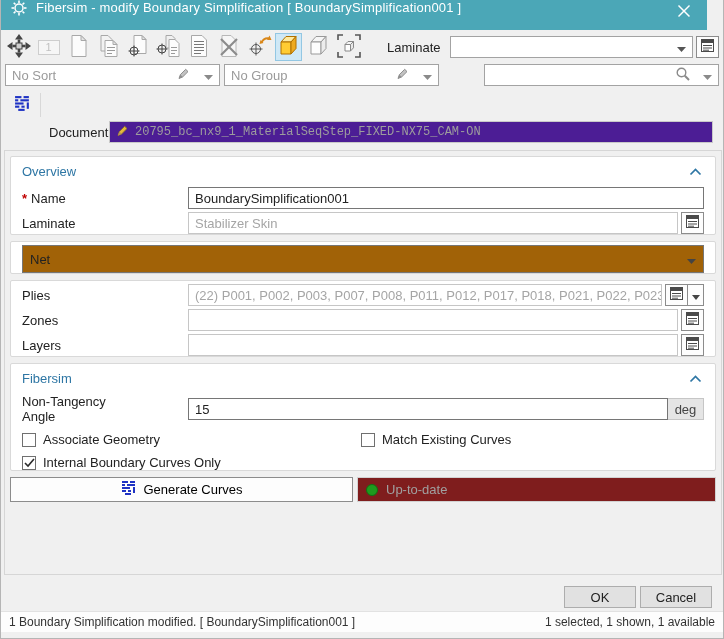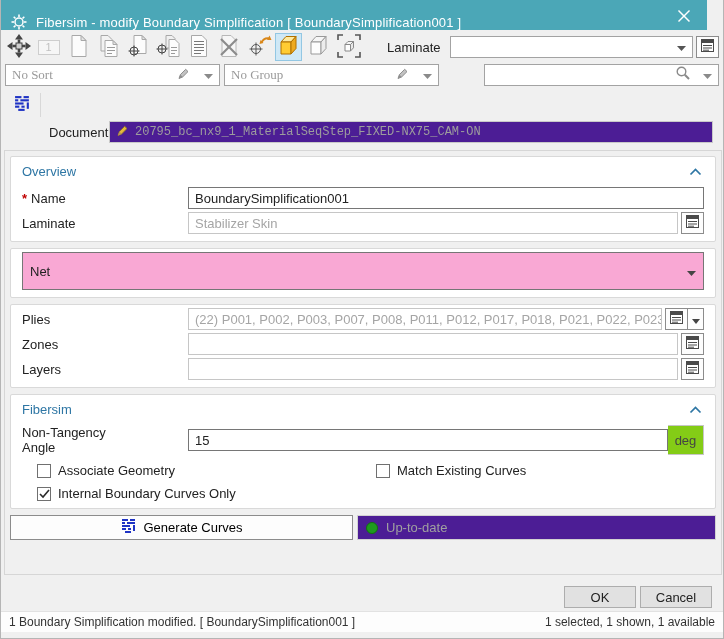--- a/index.html
+++ b/index.html
@@ -12,21 +12,21 @@
   }
   #window {
     position: relative; width: 724px; height: 639px;
     background: #f0f0f0; overflow: hidden;
     border: 1px solid #b5b5b5; border-top: none;
   }
   
   .titlebar {
     position: absolute; top:0; left:0; right:16px; height:30px;
     background: var(--titlebar, #4BA7B7);
-    display:flex; align-items:flex-end; padding:0 10px; color:#fff;
+    display:flex; align-items:flex-start; padding:0 10px; color:#fff;
   }
   .titlebar .gear { display:flex; margin-right:9px; }
   .titlebar .title { flex:1; font-size:13px; letter-spacing:.2px; }
   .titlebar .close-x { display:flex; padding:4px 6px; cursor:pointer; }
   
   .toolbar1 {
     position:absolute; top:32px; left:4px; right:4px; height:30px;
     display:flex; align-items:center; gap:3px;
   }
   .tool {
@@ -35,21 +35,21 @@
   }
   .tool.selected { background: var(--selected-tool-bg, #CFE8F6); border-color:#93C7E3; }
   .tool.disabled { opacity:.55; }
   .pagenum {
     display:inline-block; border:1px solid #b3b3b3; min-width:22px; text-align:center;
     font-size:11px; line-height:13px; color:#9b9b9b; background:#fbfbfb;
   }
   .lam-label { margin:0 7px 0 22px; white-space:nowrap; }
   .combo {
     height:22px; background:#fff; border:1px solid #a3a3a3;
-    display:flex; align-items:center; padding:0 6px; gap:6px;font-family:Liberation Serif, serif;
+    display:flex; align-items:center; padding:0 6px; gap:6px;
   }
   .combo .spacer { flex:1; }
   .lam-combo { width:245px; }
   .sq-btn {
     width:23px; height:22px; border:1px solid #8c8c8c; background:#fdfdfd;
     display:flex; align-items:center; justify-content:center; flex-shrink:0; cursor:pointer;
   }
   .dd-btn {
     width:16px; height:22px; border:1px solid #8c8c8c; border-left:none; background:#fdfdfd;
     display:flex; align-items:center; justify-content:center; flex-shrink:0; cursor:pointer;
@@ -75,66 +75,66 @@
   .doc-text {
     font-family:"Liberation Mono", monospace; font-size:12px; color:#9d9d9d;
     white-space:nowrap; overflow:hidden;
   }
   
   .main {
     position:absolute; top:150px; left:3px; width:718px; height:425px;
     border:1px solid #d6d6d6; background:#f0f0f0; padding:5px 5px 0;
     overflow:hidden;
   }
-  .panel { background:#fff; border:1px solid #d9d9d9; border-radius:2px; padding-bottom:7px; margin-bottom:6px; }
+  .panel { background:#fff; border:1px solid #d9d9d9; border-radius:2px; margin-bottom:6px; }
   .panel-header {
     display:flex; align-items:center; justify-content:space-between;
     padding:7px 11px 5px; color: var(--section-header, #2E76A4);
   }
   .chev { display:flex; cursor:pointer; padding:1px 2px; }
   .prow { display:flex; align-items:center; margin:3px 11px 0; }
   .plabel { width:118px; flex-shrink:0; display:flex; align-items:center; gap:4px; }
   .req { color: var(--required-red, #C00000); font-weight:bold; }
   .field {
     flex:1; height:22px; border:1px solid #c6c6c6; background:#fff;
     display:flex; align-items:center; padding:0 6px; overflow:hidden; min-width:0;margin-left:48px;
   }
   .field.editable { border-color:#767676; }
   .field .val { white-space:nowrap; }
   .gray { color:#a5a5a5; }
   .prow .sq-btn { margin-left:3px; }
   .prow .grp { display:flex; margin-left:3px; }
   .prow .grp .sq-btn { margin-left:0; }
   .selectbox {
-    height:38px; border:1px solid #767676; background:#f9a8d4; margin:3px 11px 0;
+    height:28px; border:1px solid #767676; background:#a16207; margin:3px 11px 0;
     display:flex; align-items:center; padding:0 7px; cursor:pointer;
   }
   .selectbox .spacer { flex:1; }
   .unitbox {
-    width:36px; height:30px; border:1px solid #c6c6c6; border-left:none; background:#84cc16;
+    width:36px; height:22px; border:1px solid #c6c6c6; border-left:none; background:#e5e5e5;
     display:flex; align-items:center; justify-content:center; color:#444; flex-shrink:0;
   }
-  .chk-row { display:flex; align-items:center; margin:8px 26px 0; }
+  .chk-row { display:flex; align-items:center; margin:8px 11px 0; }
   .chk-item { display:flex; align-items:center; gap:7px; cursor:pointer; }
   .chk-item.first { width:339px; }
   .checkbox {
     width:14px; height:14px; border:1px solid #707070; background:#fff;
     display:flex; align-items:center; justify-content:center; flex-shrink:0;
   }
   .checkbox svg { display:none; }
   .checkbox.checked svg { display:block; }
   
   .genrow { display:flex; gap:4px; margin-top:6px; }
   .gen-btn {
     flex:1; height:25px; border:1px solid #8c8c8c; background:#fdfdfd;
     display:flex; align-items:center; justify-content:center; gap:7px;
     font-family:"Liberation Sans",sans-serif; font-size:13px; cursor:pointer;
   }
   .status-field {
-    flex:1; height:25px; border:1px solid #d2d2d2; background:#4c1d95;
+    flex:1; height:25px; border:1px solid #d2d2d2; background:#7f1d1d;
     display:flex; align-items:center; gap:8px; padding:0 8px; color:#a0a0a0;
   }
   .green-dot {
     width:12px; height:12px; border-radius:50%;
     background: var(--status-green, #1E9A1E); border:1px solid #127012; flex-shrink:0;
   }
   
   .footer-btns { position:absolute; top:586px; right:11px; display:flex; gap:4px; }
   .btn {
     width:72px; height:22px; background:#e1e1e1; border:1px solid #ADADAD;

